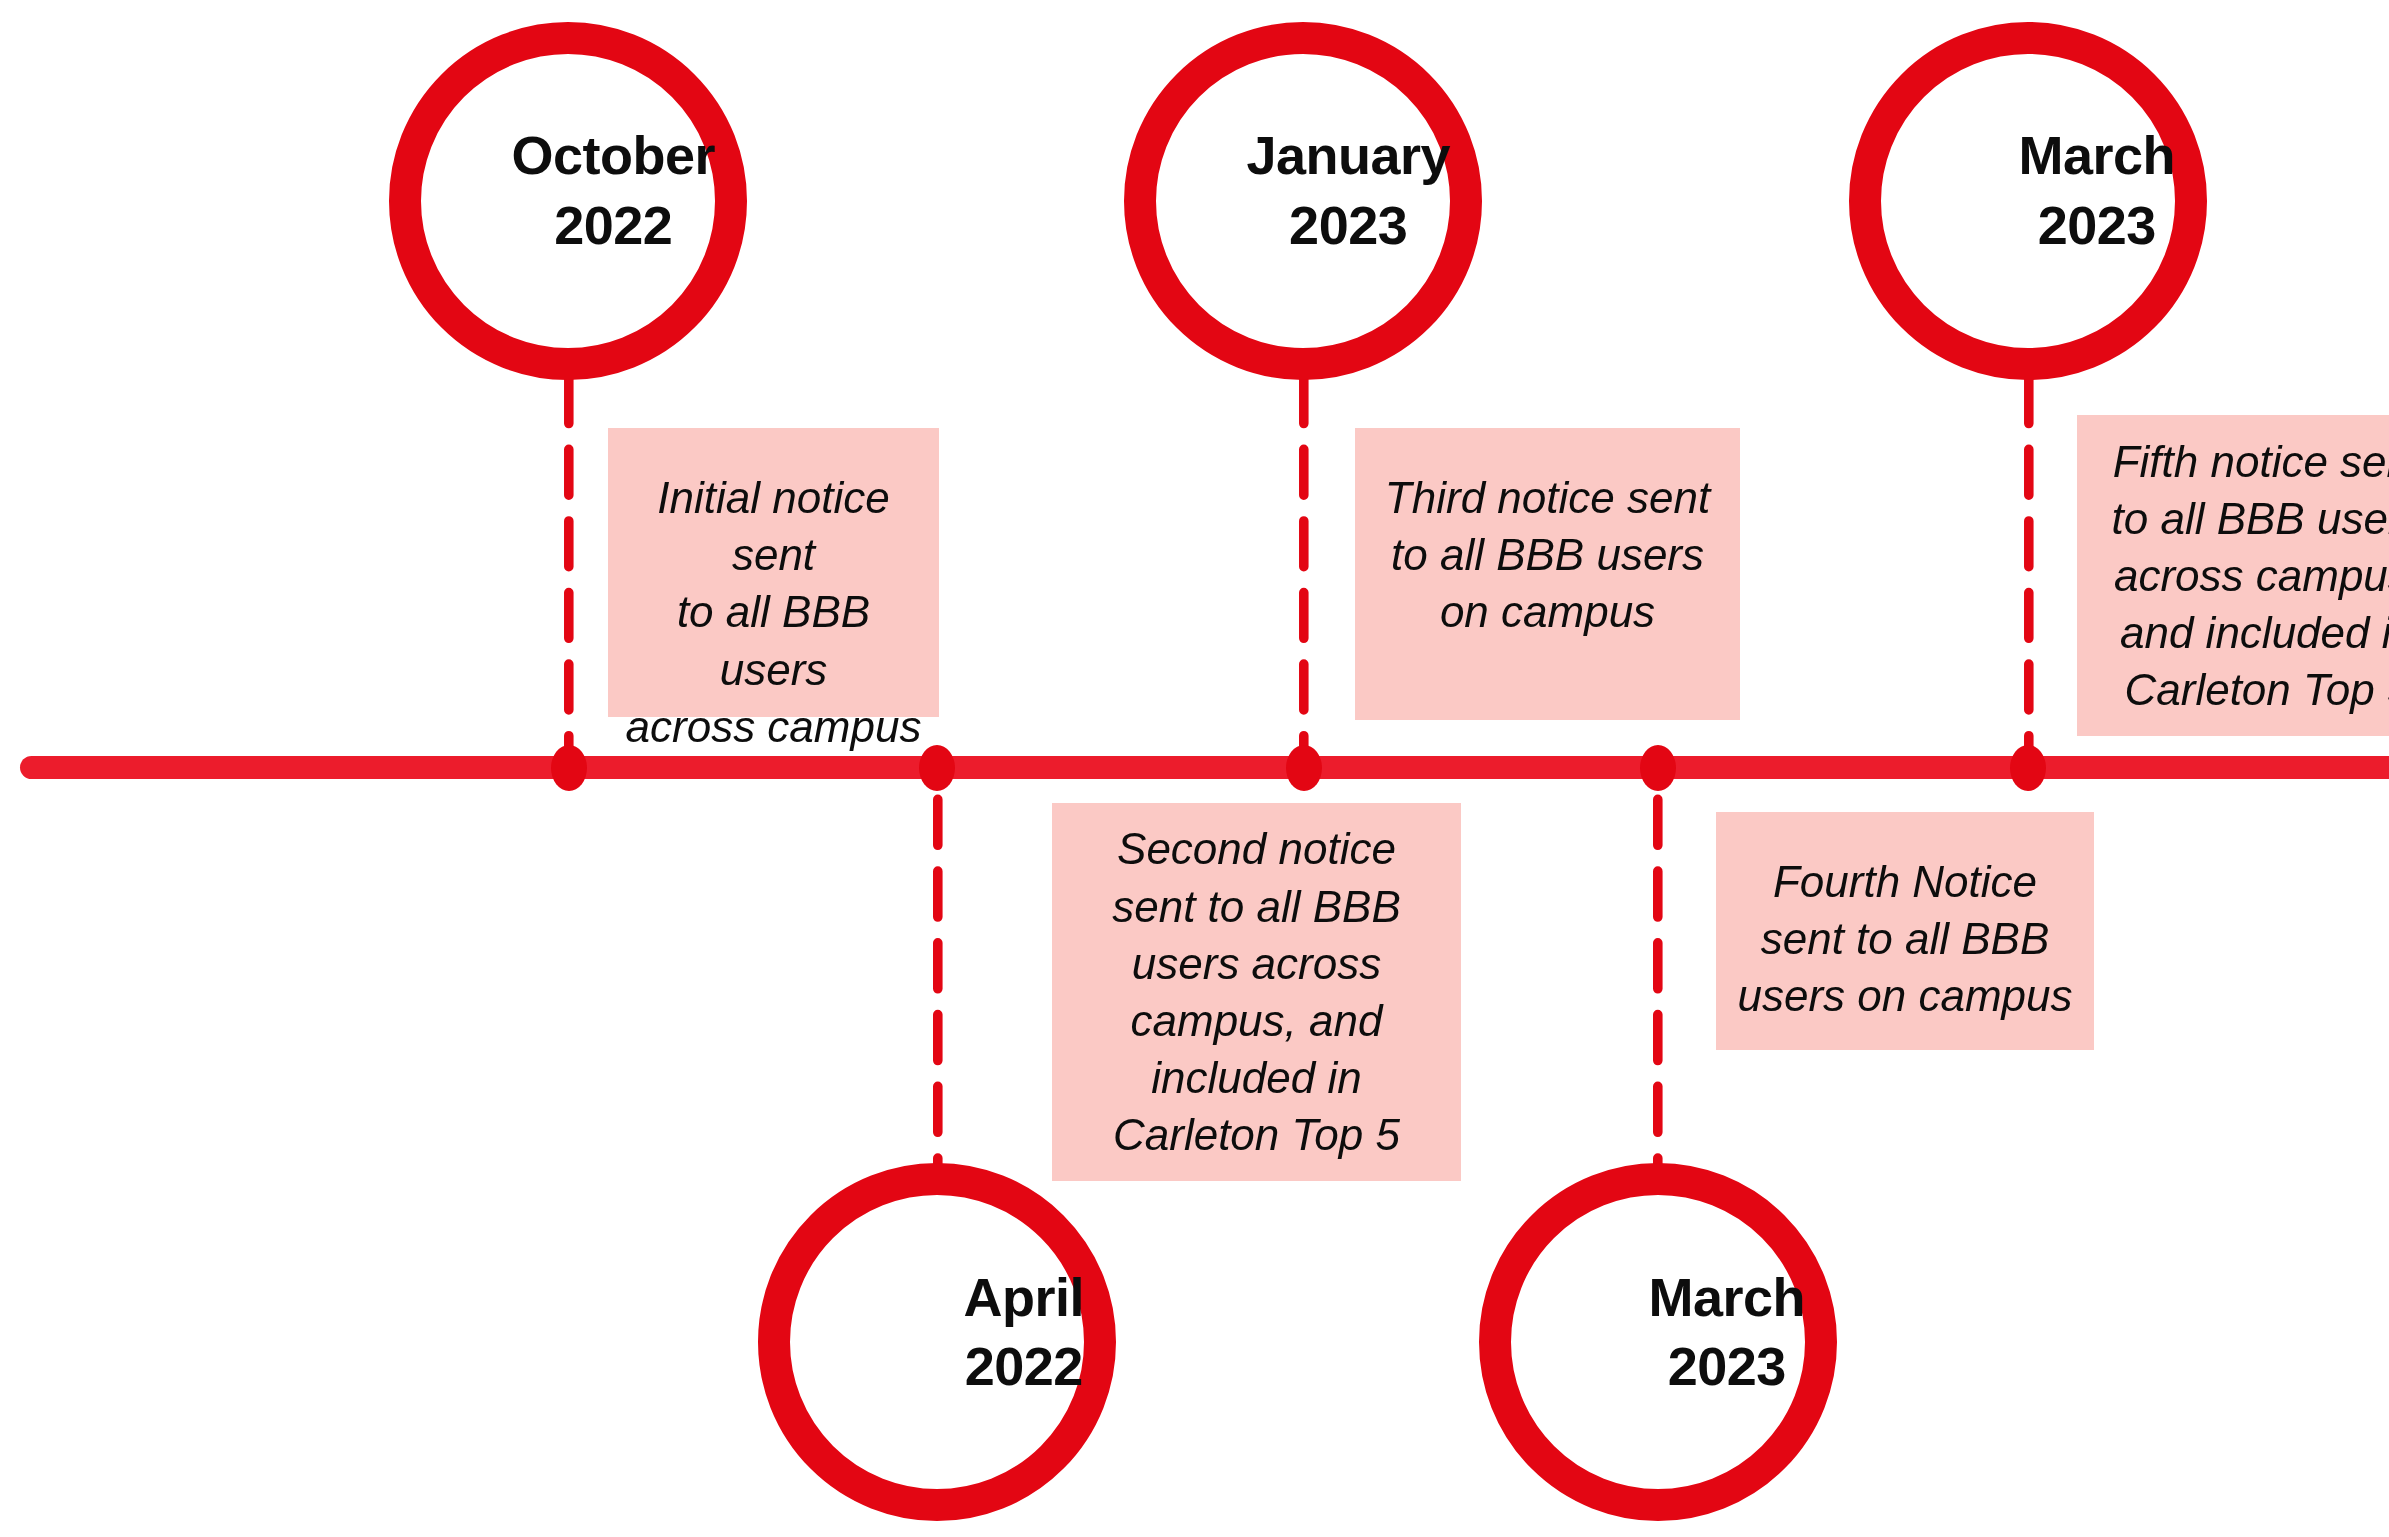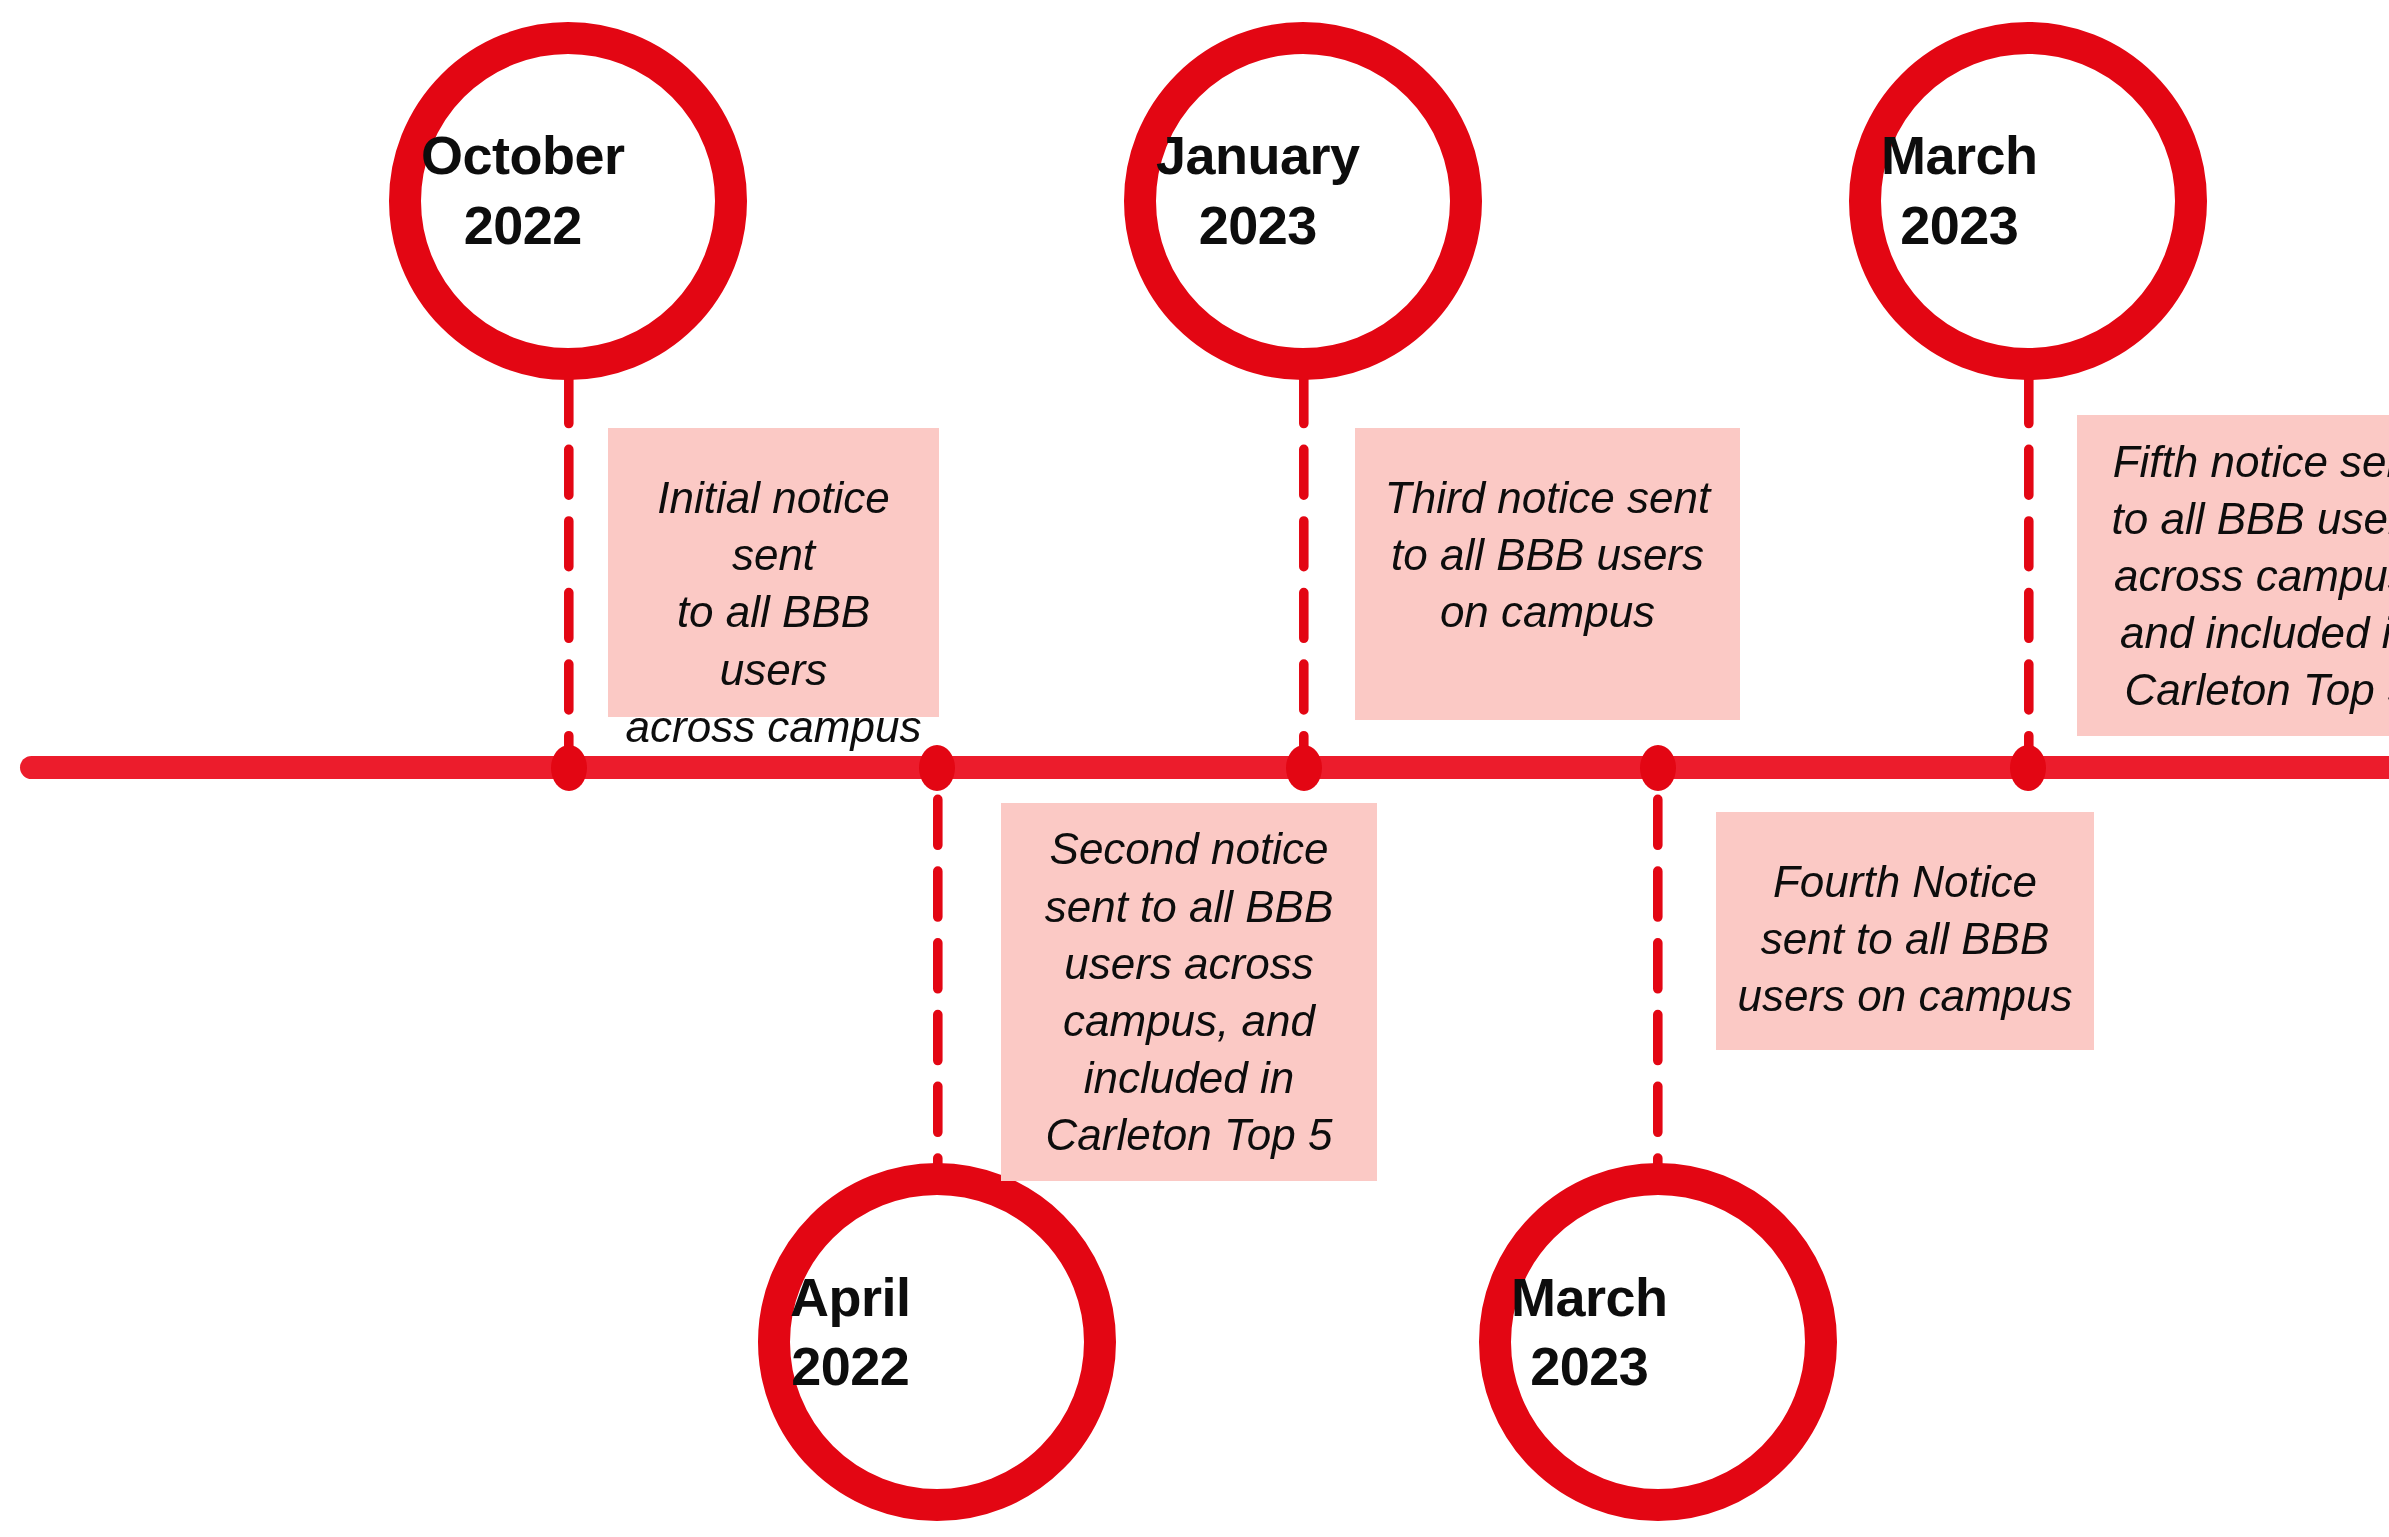--- a/index.html
+++ b/index.html
@@ -23,21 +23,21 @@
     stroke:var(--accent);stroke-width:20;stroke-linecap:round;
     stroke-dasharray:96 54;
   }
   .dot{
     position:absolute;width:36px;height:46px;border-radius:50%;
     background:var(--accent);z-index:3;
   }
   .circle{
     position:absolute;width:358px;height:358px;border-radius:50%;
     background:#ffffff;border:32px solid var(--accent);box-sizing:border-box;
-    display:flex;align-items:center;justify-content:flex-start;z-index:4;
+    display:flex;align-items:center;justify-content:flex-end;z-index:4;
   }
   .date{
     font-size:54px;font-weight:700;line-height:1.28;text-align:center;
     white-space:pre-line;transform:translateY(-9.6px);letter-spacing:-0.5px;
   }
   .note{
     position:absolute;background:var(--note_bg);box-sizing:border-box;
     font-style:italic;font-size:44px;line-height:1.3;text-align:center;
     white-space:pre-line;padding:41px 13.4px 13.4px;z-index:5;
   }
@@ -68,21 +68,21 @@
 
   <div>
     <svg class="connector" style="left:933px;top:786px" width="9.6" height="385" viewBox="0 0 20 805">
       <line x1="10" y1="28" x2="10" y2="795"></line>
     </svg>
     <div class="circle" style="left:758px;top:1163px">
       <div class="date">April
 2022</div>
     </div>
     <div class="dot" style="left:919px;top:745px"></div>
-    <div class="note note--middle" style="left:1001px;top:803px;width:376px;height:378px">Second notice
+    <div class="note note--middle" style="left:1052px;top:803px;width:409px;height:378px">Second notice
 sent to all BBB
 users across
 campus, and
 included in
 Carleton Top 5</div>
   </div>
 
   <div>
     <svg class="connector" style="left:1299px;top:372px" width="9.6" height="389" viewBox="0 0 20 815">
       <line x1="10" y1="12" x2="10" y2="805"></line>

